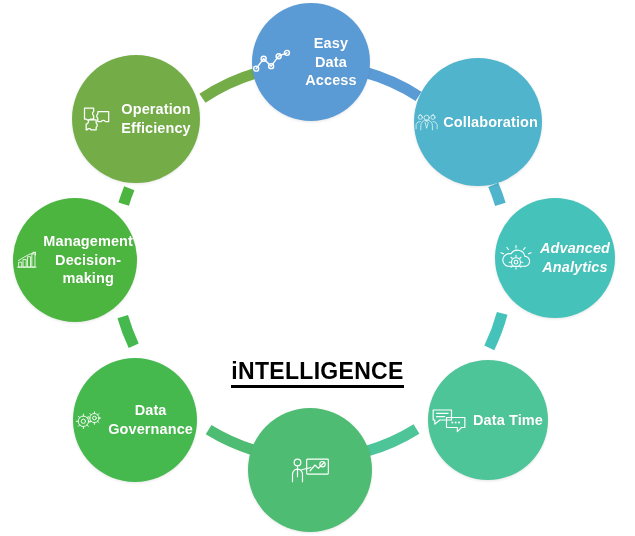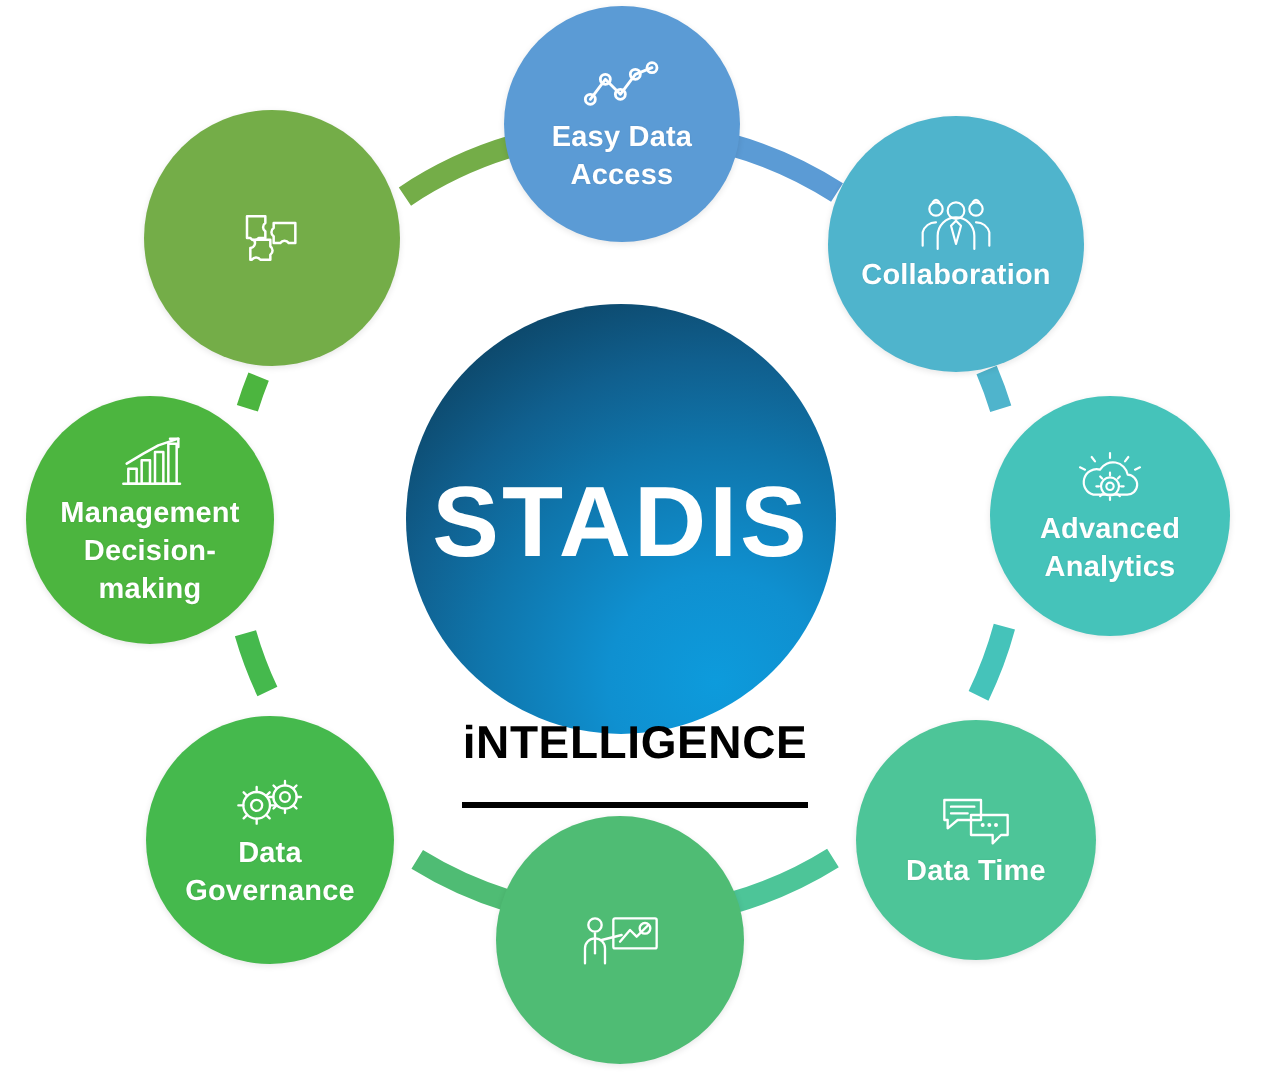--- a/index.html
+++ b/index.html
@@ -23,21 +23,21 @@
     position: absolute;
     left: 0;
     top: 0;
     width: 635px;
     height: 536px;
   }
   .node {
     position: absolute;
     border-radius: 50%;
     display: flex;
-    flex-direction: column;
+    flex-direction: row;
     align-items: center;
     justify-content: center;
     box-sizing: border-box;
     color: #ffffff;
     text-align: center;
     box-shadow: 0 1px 3px rgba(0,0,0,0.10);
   }
   .node-icon {
     width: 40px;
     height: 32px;
@@ -86,42 +86,39 @@
     top: 358px;
     width: 635px;
     text-align: center;
     color: #000000;
     font-weight: bold;
     font-size: 23px;
     letter-spacing: 0.3px;
   }
   #subtitle span {
     border-bottom: 3px solid #000000;
-    padding-bottom: 17px;
+    padding-bottom: 1px;
   }
 </style>
 </head>
 <body>
 
 <div id="diagram-root">
 
   <svg id="ring-svg" viewBox="0 0 635 536" aria-hidden="true">
       <path d="M 364.65 72.17 A 197 197 0 0 1 418.52 96.28" stroke="#5B9BD5" stroke-width="11" fill="none" stroke-linecap="butt"></path>
       <path d="M 493.31 184.97 A 197 197 0 0 1 500.39 204.41" stroke="#4FB4CC" stroke-width="11" fill="none" stroke-linecap="butt"></path>
       <path d="M 502.19 313.36 A 197 197 0 0 1 489.27 347.93" stroke="#45C3BA" stroke-width="11" fill="none" stroke-linecap="butt"></path>
       <path d="M 416.48 429.01 A 197 197 0 0 1 366.43 451.33" stroke="#4DC598" stroke-width="11" fill="none" stroke-linecap="butt"></path>
       <path d="M 253.94 450.25 A 197 197 0 0 1 208.61 429.69" stroke="#4FBC74" stroke-width="11" fill="none" stroke-linecap="butt"></path>
       <path d="M 133.70 345.77 A 197 197 0 0 1 122.73 316.65" stroke="#45B94D" stroke-width="11" fill="none" stroke-linecap="butt"></path>
       <path d="M 123.68 204.16 A 197 197 0 0 1 129.31 188.30" stroke="#4CB53F" stroke-width="11" fill="none" stroke-linecap="butt"></path>
       <path d="M 202.46 98.26 A 197 197 0 0 1 257.46 72.70" stroke="#74AD48" stroke-width="11" fill="none" stroke-linecap="butt"></path>
     </svg>
 
-  <div id="center-hub">
-    <div id="center-title">STADIS</div>
-  </div>
 
   <div id="subtitle"><span>iNTELLIGENCE</span></div>
 
   <div id="nodes-layer">
       <div class="node" style="left: 252px; top: 3px; width: 118px; height: 118px; background: rgb(91, 155, 213);">
         <span class="node-icon">
           <svg viewBox="0 0 48 32" fill="none" stroke="#ffffff" stroke-width="1.7" stroke-linecap="round" stroke-linejoin="round">
       <path d="M5 24 L14 12 L23 21 L32 9 L42 5"></path>
       <circle cx="5" cy="24" r="3" fill="none"></circle>
       <circle cx="14" cy="12" r="3" fill="none"></circle>
@@ -142,21 +139,21 @@
       <path d="M44 29 v-8 a8 8 0 0 0 -8-6"></path>
       <circle cx="24" cy="8" r="5"></circle>
       <path d="M13 31 v-8 a11 11 0 0 1 22 0 v8"></path>
       <path d="M24 14 l-3 3 3 11 3-11 -3-3"></path>
       <path d="M34 3 q2-3 4 0"></path>
             <path d="M10 3 q2-3 4 0"></path>
     </svg>
         </span>
         <div class="node-label" style="font-size: 14.5px;">Collaboration</div>
       </div>
-      <div class="node" style="left: 495px; top: 198px; width: 120px; height: 120px; background: rgb(69, 195, 186);">
+      <div class="node" style="left: 495px; top: 198px; width: 120px; height: 120px; background: rgb(69, 195, 186); font-style: italic;">
         <span class="node-icon">
           <svg viewBox="0 0 48 32" fill="none" stroke="#ffffff" stroke-width="1.3" stroke-linecap="round" stroke-linejoin="round">
       <path d="M14 26 h20 a6 6 0 0 0 .6-12 A9 9 0 0 0 18 11 a7 7 0 0 0 -4 15 z"></path>
       <circle cx="24" cy="21" r="5.4"></circle>
       <circle cx="24" cy="21" r="2.2"></circle>
       <path d="M24 14.4 v-1.6 M24 27.6 v1.6 M17.4 21 h-1.6 M30.6 21 h1.6 M19.3 16.3 l-1.2-1.2 M28.7 25.7 l1.2 1.2 M28.7 16.3 l1.2-1.2 M19.3 25.7 l-1.2 1.2"></path>
       <path d="M24 4 v-3 M15 6 l-2-2.6 M33 6 l2-2.6 M9 11 l-3-1.4 M39 11 l3-1.4"></path>
     </svg>
         </span>
         <div class="node-label" style="font-size: 14.5px;">Advanced
@@ -219,16 +216,18 @@
 making</div>
       </div>
       <div class="node" style="left: 72px; top: 55px; width: 128px; height: 128px; background: rgb(116, 173, 72);">
         <span class="node-icon">
           <svg viewBox="0 0 48 32" fill="none" stroke="#ffffff" stroke-width="1.5" stroke-linecap="round" stroke-linejoin="round">
       <path d="M9 3 h11 v4 a3 3 0 0 0 0 5 v4 h-4 a3 3 0 0 1 -5 0 h-2 z"></path>
       <path d="M25 7 h13 v12 h-4 a3 3 0 0 0 -5 0 h-4 v-4 a3 3 0 0 1 0-5 z"></path>
       <path d="M13 17 h10 v4 a3 3 0 0 1 0 5 v3 h-6 a3 3 0 0 0 -5 0 h-1 v-7 a3 3 0 0 0 2-5 z"></path>
     </svg>
         </span>
+        <div class="node-label" style="font-size: 14.5px;">Operation
+Efficiency</div>
       </div>
     </div>
 
 </div>
 
 </body></html>

